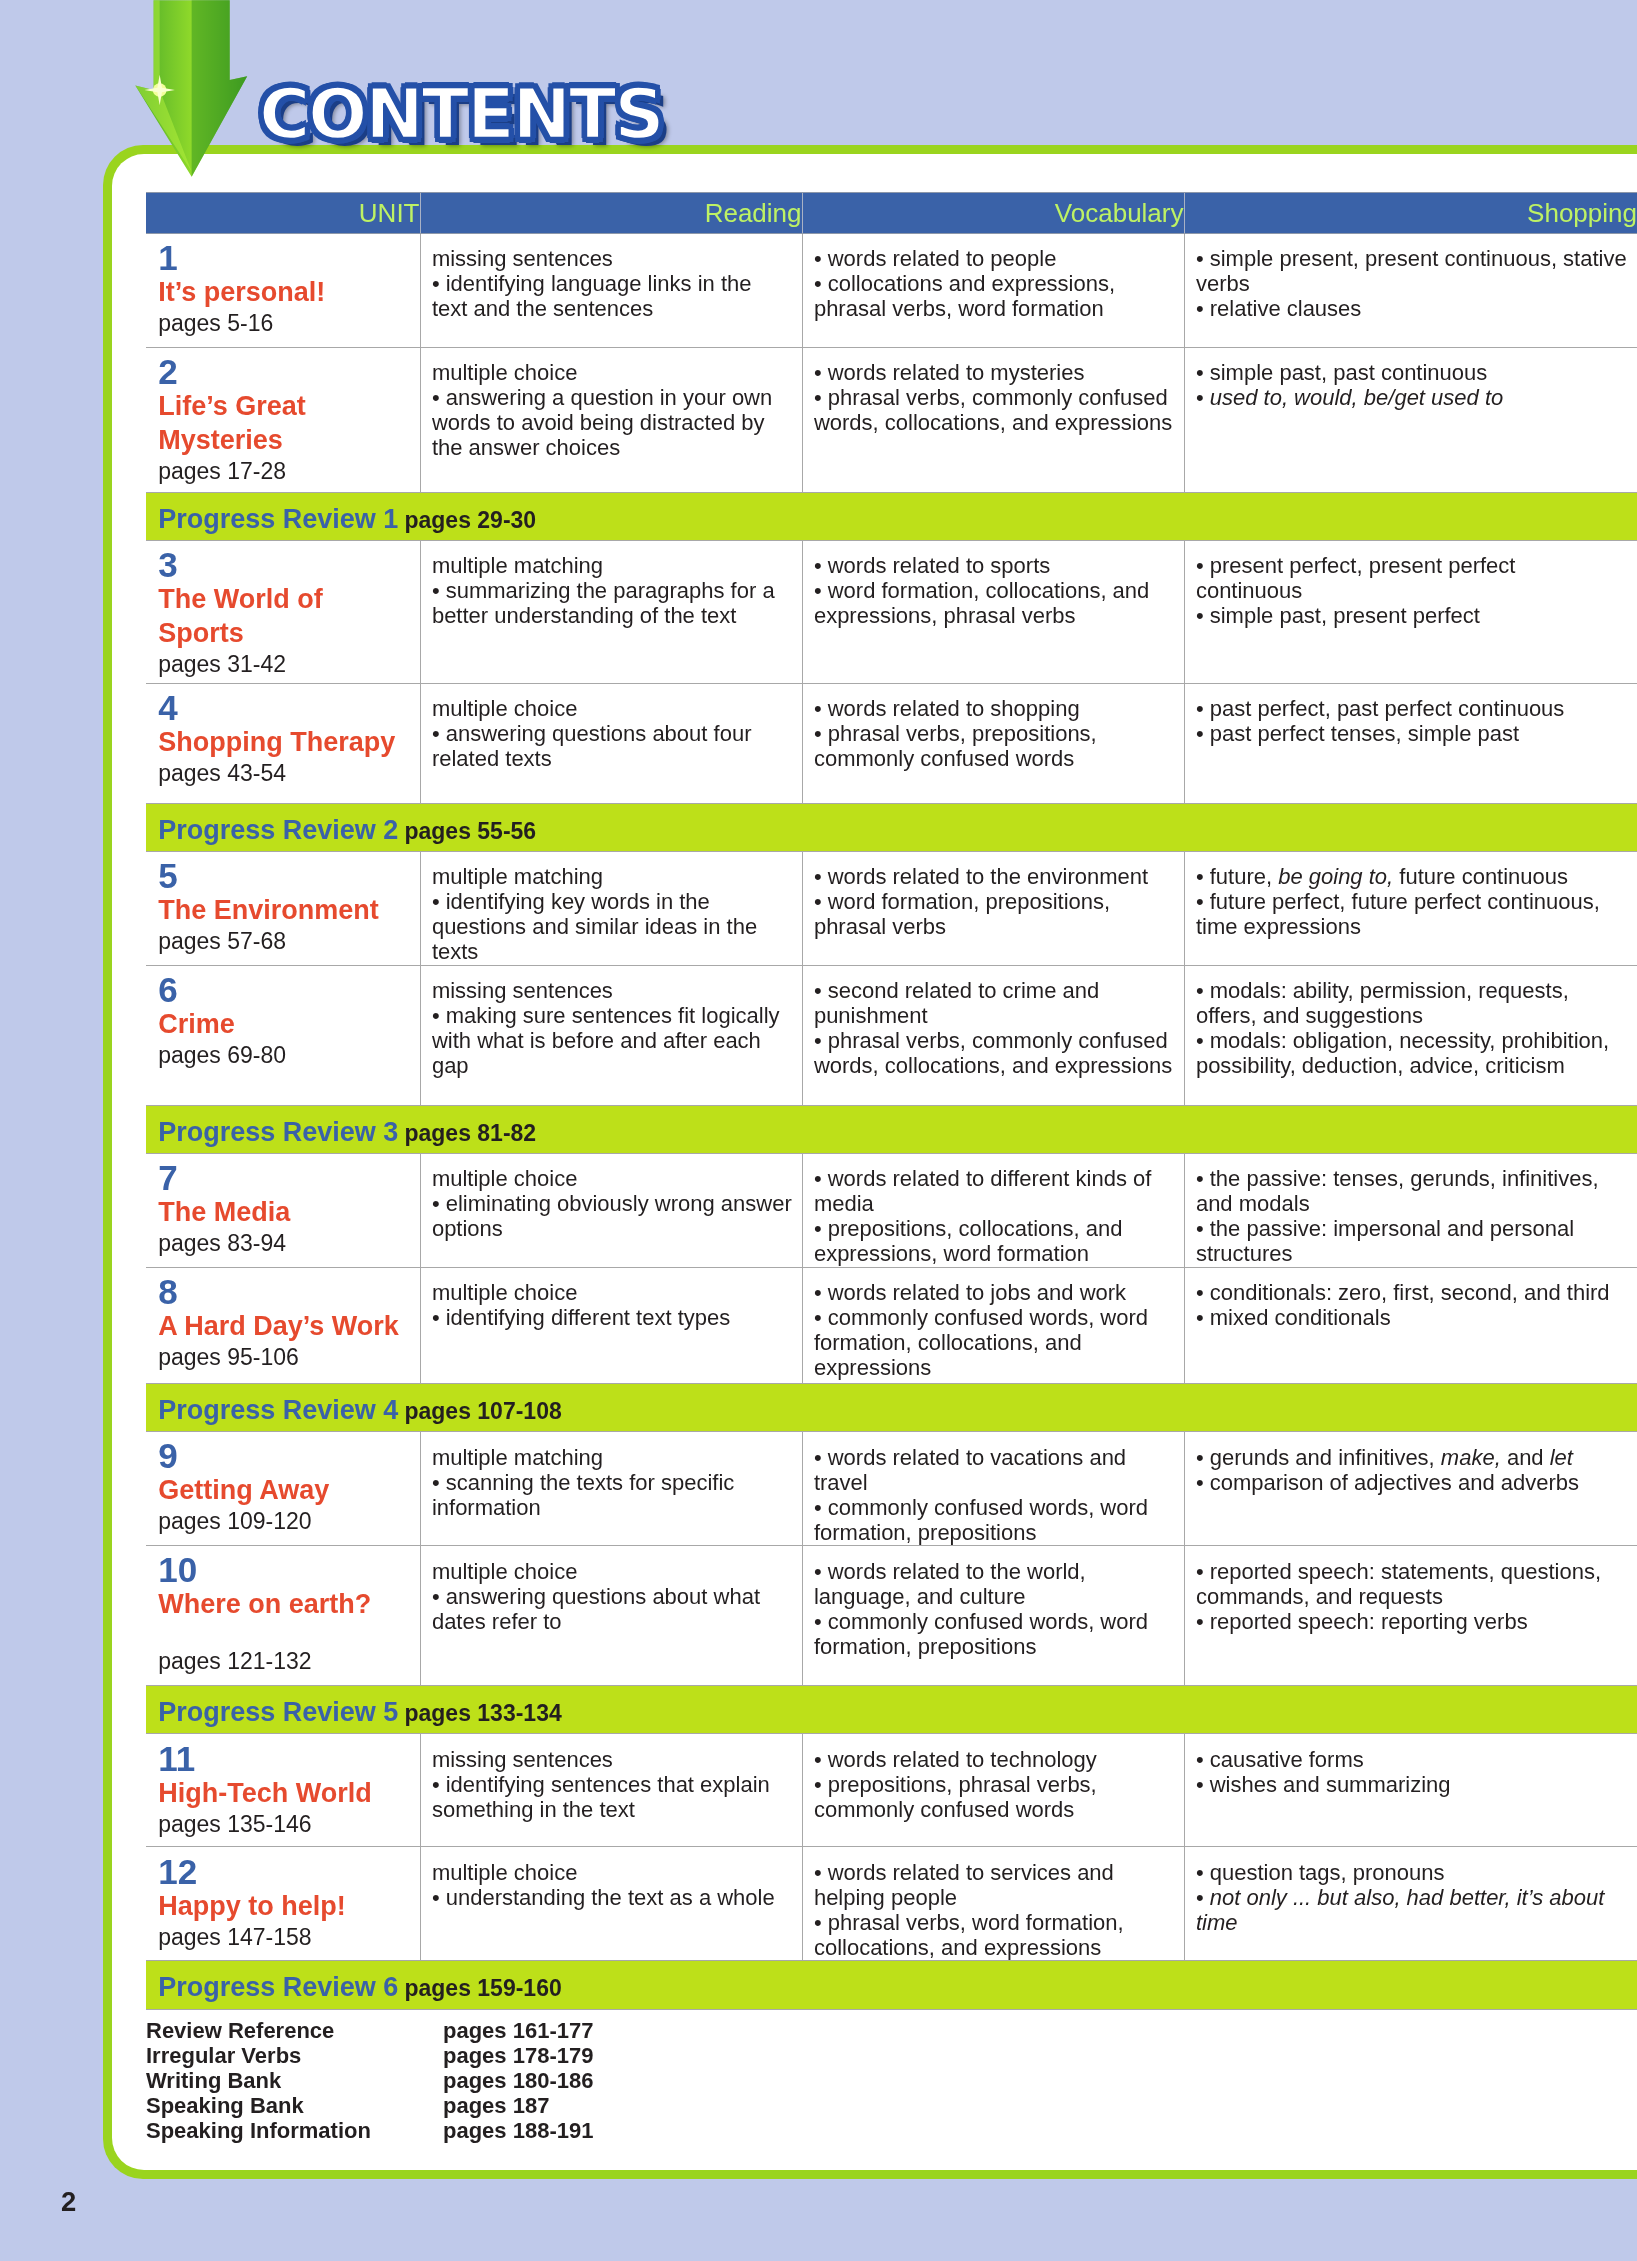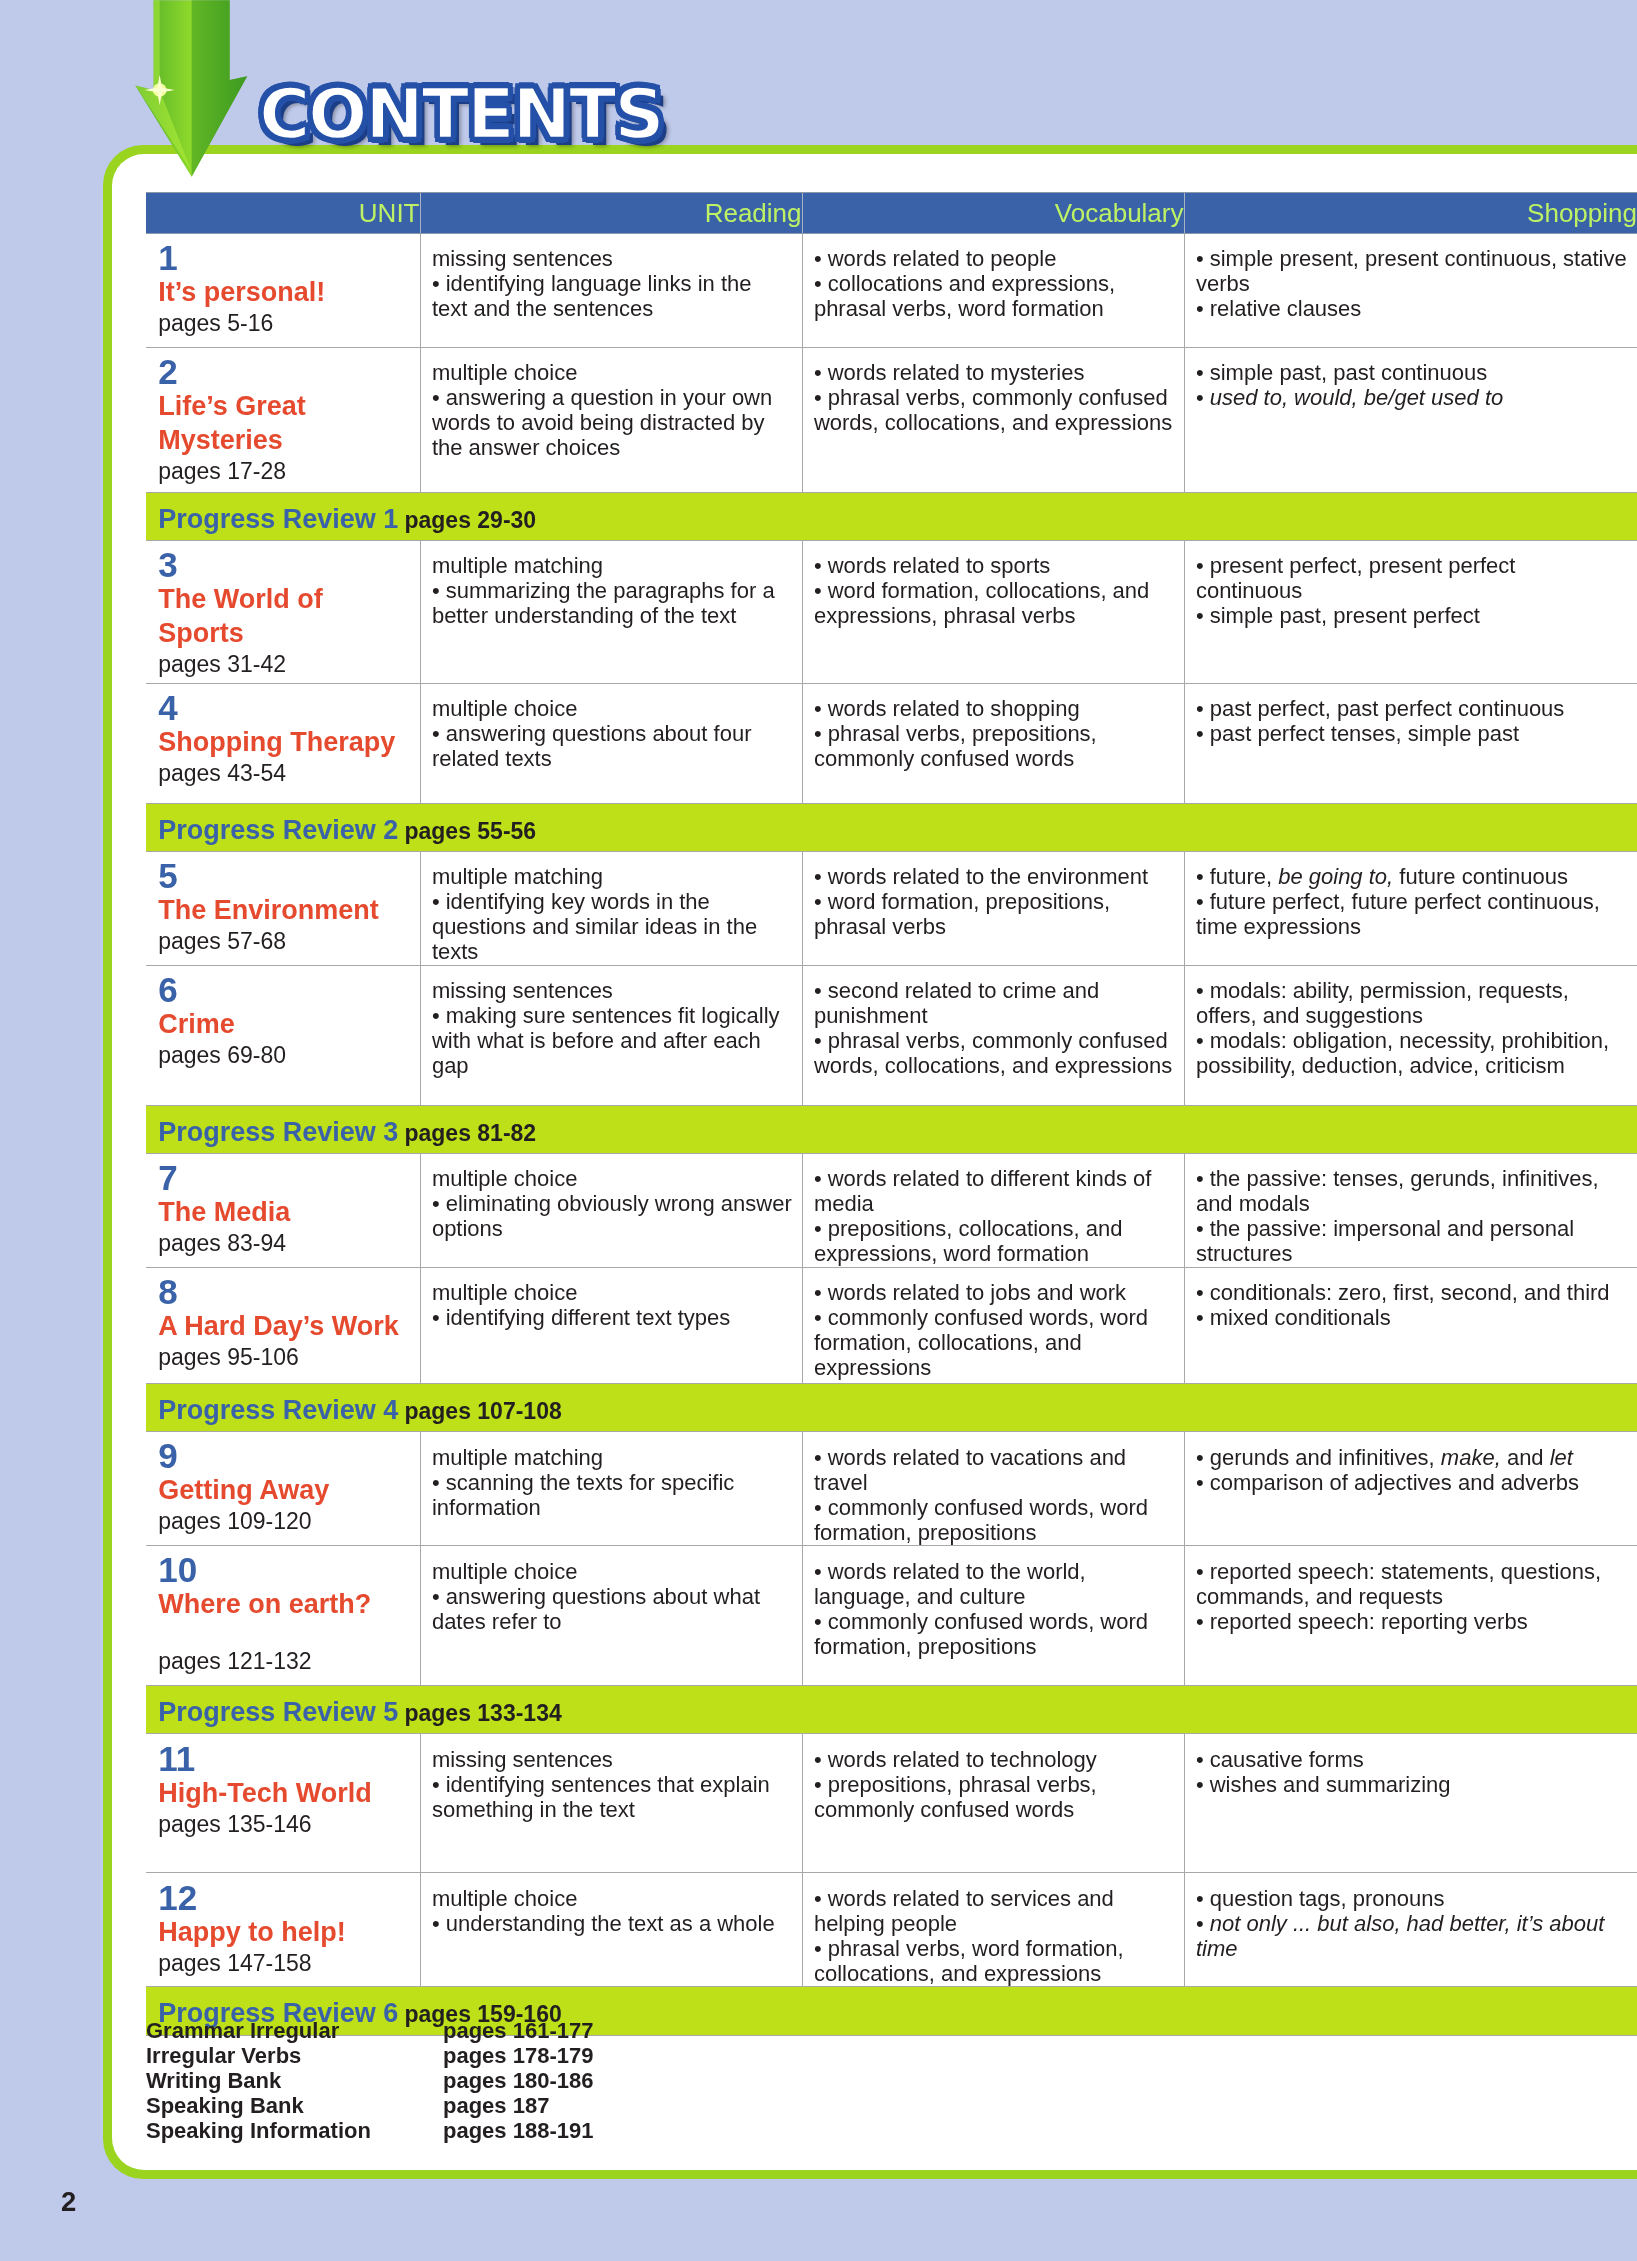--- a/index.html
+++ b/index.html
@@ -304,21 +304,21 @@
           <span class="line">• commonly confused words, word formation, prepositions</span>
         </td>
         <td>
           <span class="line">• reported speech: statements, questions, commands, and requests</span>
           <span class="line">• reported speech: reporting verbs</span>
         </td>
       </tr>
       <tr class="review" style="height: 44px;">
         <td colspan="4"><span class="rev-label">Progress Review 5</span> <span class="rev-pages">pages 133-134</span></td>
       </tr>
-      <tr style="height: 139px;">
+      <tr style="height: 113px;">
         <td>
           <span class="unit-num">11</span>
           <span class="unit-title">High-Tech World</span>
           <span class="unit-pages">pages 135-146</span>
         </td>
         <td>
           <span class="line">missing sentences</span>
           <span class="line">• identifying sentences that explain something in the text</span>
         </td>
         <td>
@@ -350,21 +350,21 @@
         </td>
       </tr>
       <tr class="review" style="height: 44px;">
         <td colspan="4"><span class="rev-label">Progress Review 6</span> <span class="rev-pages">pages 159-160</span></td>
       </tr>
     </tbody>
 </table>
 
 <div class="extras" id="extras">
     <div class="extra-row">
-      <span class="extra-name">Grammar Irregular</span>
+      <span class="extra-name">Review Reference</span>
       <span class="extra-pages">pages 161-177</span>
     </div>
     <div class="extra-row">
       <span class="extra-name">Irregular Verbs</span>
       <span class="extra-pages">pages 178-179</span>
     </div>
     <div class="extra-row">
       <span class="extra-name">Writing Bank</span>
       <span class="extra-pages">pages 180-186</span>
     </div>

